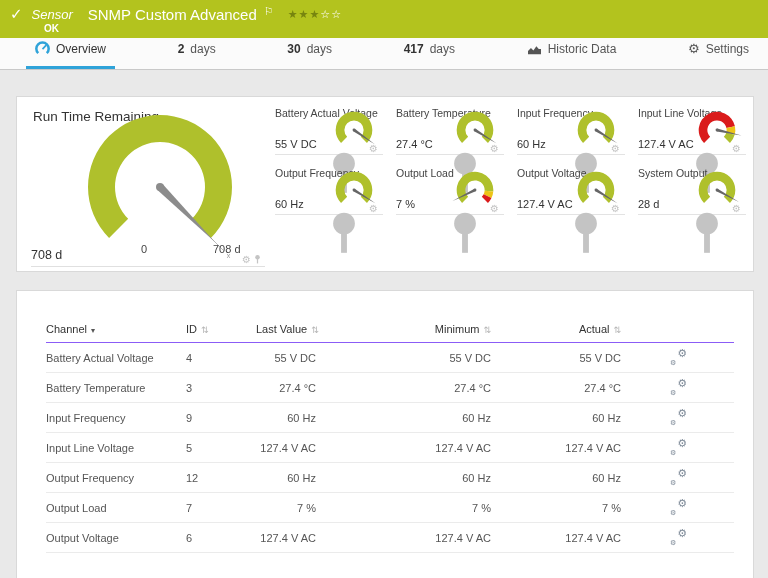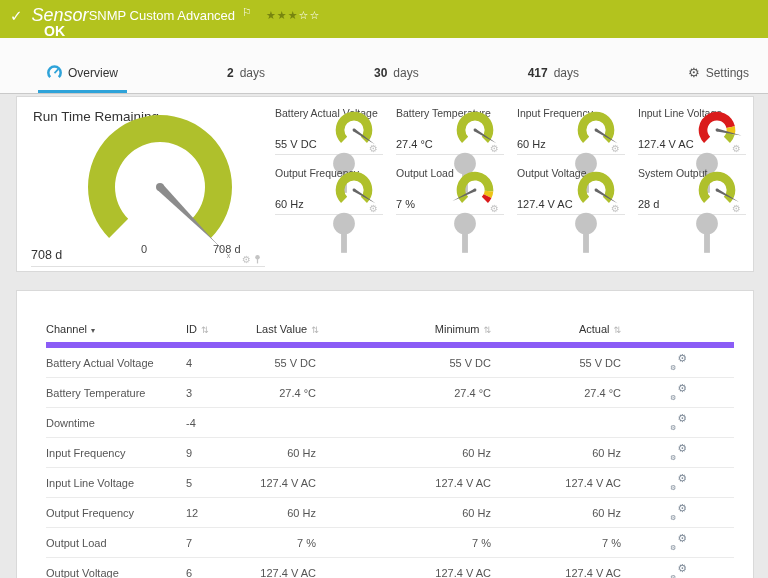--- a/index.html
+++ b/index.html
@@ -2,30 +2,30 @@
 <html><head>
 <meta charset="utf-8">
 <style>
   html,body{margin:0;padding:0;background:#e9e9e9;}
   .page{position:relative;width:768px;height:578px;overflow:hidden;background:#e9e9e9;
         font-family:"Liberation Sans",sans-serif;-webkit-font-smoothing:antialiased;}
   
   .hdr{position:relative;height:38px;background:#b3c31e;color:#fff;}
   .hdr-row{display:flex;align-items:center;padding:5px 0 0 10px;}
   .check{font-family:"DejaVu Sans",sans-serif;font-size:15px;font-weight:bold;margin-right:9px;}
-  .kind{font-style:italic;font-size:18px;}
-  .sname{font-size:13px;}
+  .kind{font-style:italic;font-size:13px;margin-right:7px;}
+  .sname{font-size:15px;margin-left:8px;}
   .flag{font-family:"DejaVu Sans",sans-serif;font-size:11px;margin-left:7px;margin-top:-6px;opacity:.95;cursor:pointer;}
   .stars{margin-left:14px;font-family:"DejaVu Sans",sans-serif;font-size:11px;letter-spacing:1px;cursor:pointer;}
   .star-f{color:#77850f;}
   .star-e{color:#ffffff;}
-  .ok{position:absolute;left:44px;top:23px;font-size:14px;font-weight:bold;}
-  
-  .tabs{height:56px;background:#fbfbfb;border-bottom:1px solid #c9c9c9;display:flex;
-        align-items:flex-end;justify-content:space-between;padding:0 10px 0 38px;box-sizing:border-box;}
+  .ok{position:absolute;left:44px;top:23px;font-size:10px;font-weight:bold;}
+  
+  .tabs{height:32px;background:#fbfbfb;border-bottom:1px solid #c9c9c9;display:flex;
+        align-items:flex-end;justify-content:space-between;padding:0 10px 0 26px;box-sizing:border-box;}
   .tab{display:flex;align-items:center;gap:6px;font-size:12px;color:#555;
        padding:9px 9px 10px 9px;border-bottom:3px solid transparent;cursor:pointer;white-space:nowrap;}
   .tab.active{border-bottom-color:#2fa3d9;color:#333;}
   .tab .num{font-weight:bold;color:#333;}
   .ticon{display:block;}
   .glyph{font-family:"DejaVu Sans",sans-serif;}
   .gear-tab{font-size:13px;color:#555;line-height:12px;}
   
   .panel{position:absolute;left:16px;right:14px;background:#fff;border:1px solid #d9d9d9;box-sizing:border-box;}
   .p1{top:96px;height:176px;}
@@ -47,21 +47,21 @@
   .mini{position:relative;padding:6px 8px 0 8px;box-sizing:border-box;}
   .mini-title{font-size:10.5px;color:#444;max-width:112px;}
   .mini svg{position:absolute;right:7px;top:7px;width:54px;height:46px;pointer-events:none;}
   .mini-value{position:absolute;left:8px;bottom:11px;font-size:11px;color:#333;}
   .mini-div{position:absolute;left:8px;right:5px;bottom:6px;height:1px;background:#e3e3e3;}
   .mini-foot{right:10px;bottom:7px;}
   
   .chan-table{position:absolute;left:29px;top:26px;width:688px;border-collapse:collapse;
               font-size:11px;color:#555;table-layout:fixed;}
   .chan-table th{font-weight:normal;color:#333;text-align:left;padding:6px 0 7px 0;
-                 border-bottom:6px solid #8b5cf6;cursor:pointer;white-space:nowrap;}
+                 border-bottom:1px solid #8b5cf6;cursor:pointer;white-space:nowrap;}
   .chan-table td{padding:6px 0;border-bottom:1px solid #ebebeb;white-space:nowrap;overflow:hidden;}
   .chan-table th:nth-child(3),.chan-table th:nth-child(4),.chan-table th:nth-child(5),
   .chan-table td:nth-child(3),.chan-table td:nth-child(4),.chan-table td:nth-child(5){text-align:right;}
   .sort-both{font-family:"DejaVu Sans",sans-serif;font-size:9px;color:#b5b5b5;margin-left:4px;}
   .sort-active{font-family:"DejaVu Sans",sans-serif;font-size:8px;color:#555;margin-left:4px;}
   .col-ch{width:140px;} .col-id{width:70px;} .col-lv{width:60px;}
   .col-mn{width:175px;} .col-mx{width:130px;} .col-ic{width:113px;}
   .gears{position:relative;display:inline-block;width:20px;height:15px;margin-left:48px;cursor:pointer;}
   .g1{position:absolute;right:2px;top:-2px;font-family:"DejaVu Sans",sans-serif;font-size:11px;color:#7f8b99;}
   .g2{position:absolute;left:1px;bottom:-3px;font-family:"DejaVu Sans",sans-serif;font-size:7px;color:#7f8b99;}
@@ -95,20 +95,26 @@
       <span class="num" data-name="tab-number">2</span>
       <span data-name="tab-label">days</span>
     </div>
     <div class="tab" data-name="tab-30-days">
       <span class="num" data-name="tab-number">30</span>
       <span data-name="tab-label">days</span>
     </div>
     <div class="tab" data-name="tab-365-days">
       <span class="num" data-name="tab-number">417</span>
       <span data-name="tab-label">days</span>
+    </div>
+    <div class="tab" data-name="tab-historic-data">
+      <svg class="ticon" data-name="area-chart-icon" width="15" height="13" viewBox="0 0 16 14">
+          <path d="M1,12 L1,8.5 4.2,5.5 6.8,8 10,3.5 12.6,6.5 15,6.5 15,12 Z" fill="#555"></path>
+        </svg>
+      <span data-name="tab-label">Historic Data</span>
     </div>
     <div class="tab" data-name="tab-settings">
       <span class="glyph gear-tab" data-name="gear-icon">⚙</span>
       <span data-name="tab-label">Settings</span>
     </div>
   </div>
 
   <div class="panel p1" data-name="gauges-panel">
     <div class="main-block" data-name="primary-channel-gauge-block">
       <div class="main-title" data-name="primary-channel-title">Run Time Remaining</div>
@@ -318,30 +324,20 @@
     <td data-name="channel-name-cell">Battery Temperature</td>
     <td data-name="channel-id-cell">3</td>
     <td data-name="channel-last-value-cell">27.4 °C</td>
     <td data-name="channel-minimum-cell">27.4 °C</td>
     <td data-name="channel-maximum-cell">27.4 °C</td>
     <td data-name="channel-actions-cell">
       <span class="gears" data-name="channel-settings-icon"><span class="g1">⚙</span><span class="g2">⚙</span></span>
     </td>
   </tr>
 
-  <tr data-name="channel-row">
-    <td data-name="channel-name-cell">Downtime</td>
-    <td data-name="channel-id-cell">-4</td>
-    <td data-name="channel-last-value-cell"></td>
-    <td data-name="channel-minimum-cell"></td>
-    <td data-name="channel-maximum-cell"></td>
-    <td data-name="channel-actions-cell">
-      <span class="gears" data-name="channel-settings-icon"><span class="g1">⚙</span><span class="g2">⚙</span></span>
-    </td>
-  </tr>
 
   <tr data-name="channel-row">
     <td data-name="channel-name-cell">Input Frequency</td>
     <td data-name="channel-id-cell">9</td>
     <td data-name="channel-last-value-cell">60 Hz</td>
     <td data-name="channel-minimum-cell">60 Hz</td>
     <td data-name="channel-maximum-cell">60 Hz</td>
     <td data-name="channel-actions-cell">
       <span class="gears" data-name="channel-settings-icon"><span class="g1">⚙</span><span class="g2">⚙</span></span>
     </td>

